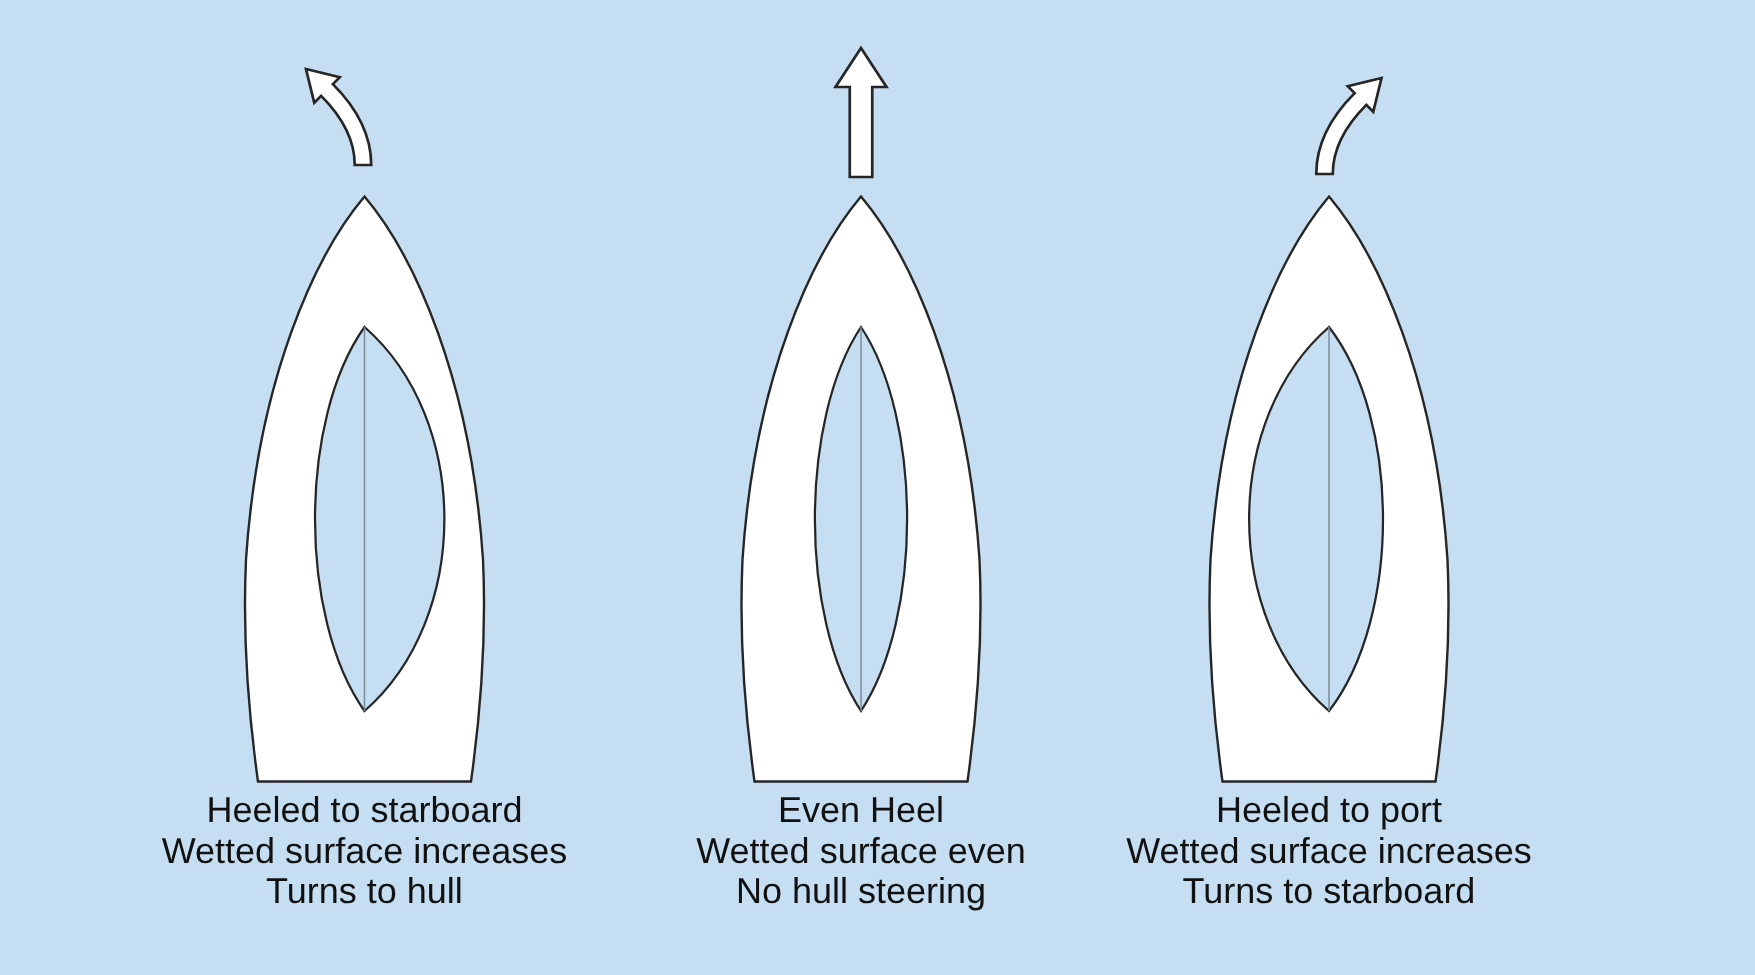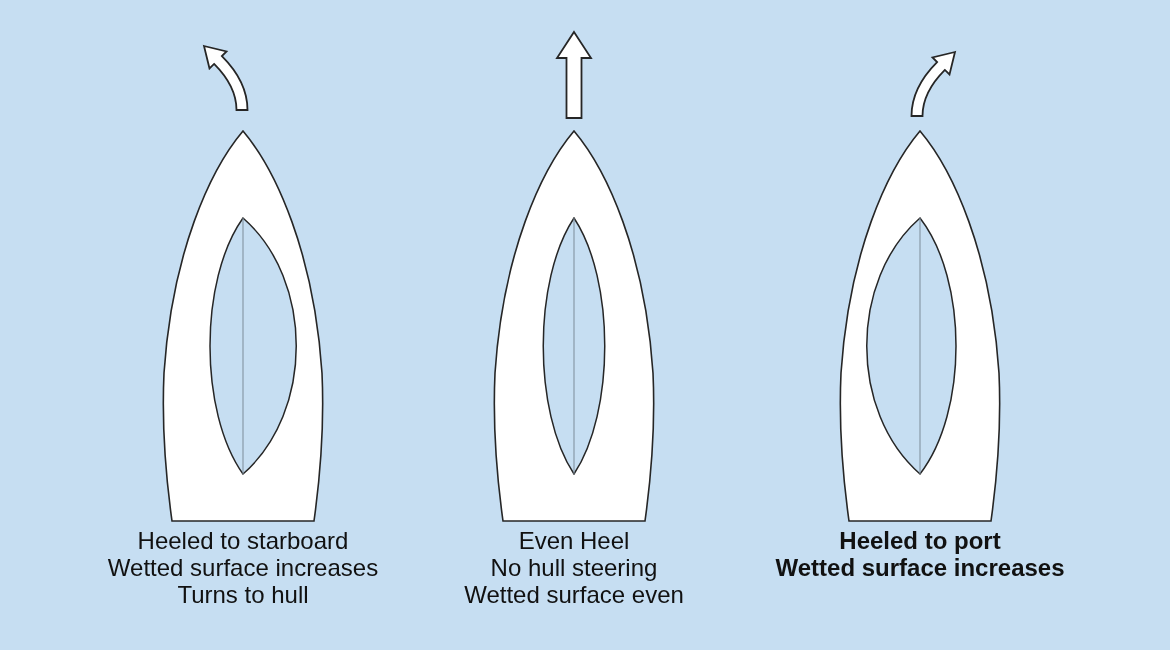--- a/index.html
+++ b/index.html
@@ -20,21 +20,21 @@
     background: var(--background, #c6def2);
   }
   .panel {
     position: absolute;
     top: 0;
     width: 340px;
     height: 650px;
   }
   .panel-1 { left: 73px; }
   .panel-2 { left: 404px; }
-  .panel-3 { left: 750px; font-weight: bold; }
+  .panel-3 { left: 716px; }
 
   .arrow-svg { position: absolute; overflow: visible; }
   .panel-1 .arrow-svg { left: 123px; top: 30px; }
   .panel-2 .arrow-svg { left: 152px; top: 31px; }
   .panel-3 .arrow-svg { left: 153px; top: 36px; }
 
   .hull-svg { position: absolute; left: 85px; top: 128px; overflow: visible; }
 
   .arrow-shape {
     fill: var(--shape-fill, #ffffff);
@@ -93,35 +93,36 @@
     <svg class="arrow-svg" width="36" height="88" viewBox="0 0 36 88" aria-hidden="true">
       <path class="arrow-shape" d="M 18,1 L 35,27 L 25.5,27 L 25.5,87 L 10.5,87 L 10.5,27 L 1,27 Z"></path>
     </svg>
     <svg class="hull-svg" width="170" height="396" viewBox="0 0 170 396" aria-hidden="true">
       <path class="hull-outline" d="M 85,3 C 52,42 14,125 6,245 C 3.5,300 8,350 14,393 L 156,393 C 162,350 166.5,300 164,245 C 156,125 118,42 85,3 Z"></path>
       <path class="waterline-lens" d="M 85,90 C 44,152 44,284 85,346 C 126,284 126,152 85,90 Z"></path>
       <line class="hull-centerline" x1="85" y1="90" x2="85" y2="346"></line>
     </svg>
     <div class="caption">
       <div>Even Heel</div>
+      <div>Wetted surface even</div>
       <div>No hull steering</div>
-      <div>Wetted surface even</div>
     </div>
   </section>
 
   <section class="panel panel-3">
     <svg class="arrow-svg" width="60" height="85" viewBox="0 0 60 85" aria-hidden="true">
       <g transform="translate(60,0) scale(-1,1)">
         <path class="arrow-shape" d="M 8,16 L 30.5,21.5 L 25.9,26.1 Q 51.5,51.7 51.5,80 L 40.5,80 Q 40.5,56.3 18.1,33.9 L 13.5,38.5 Z"></path>
       </g>
     </svg>
     <svg class="hull-svg" width="170" height="396" viewBox="0 0 170 396" aria-hidden="true">
       <path class="hull-outline" d="M 85,3 C 52,42 14,125 6,245 C 3.5,300 8,350 14,393 L 156,393 C 162,350 166.5,300 164,245 C 156,125 118,42 85,3 Z"></path>
       <path class="waterline-lens" d="M 85,90 C 14,152 14,284 85,346 C 133,284 133,152 85,90 Z"></path>
       <line class="hull-centerline" x1="85" y1="90" x2="85" y2="346"></line>
     </svg>
     <div class="caption">
       <div>Heeled to port</div>
       <div>Wetted surface increases</div>
+      <div>Turns to starboard</div>
     </div>
   </section>
 
 </div>
 
 </body></html>

